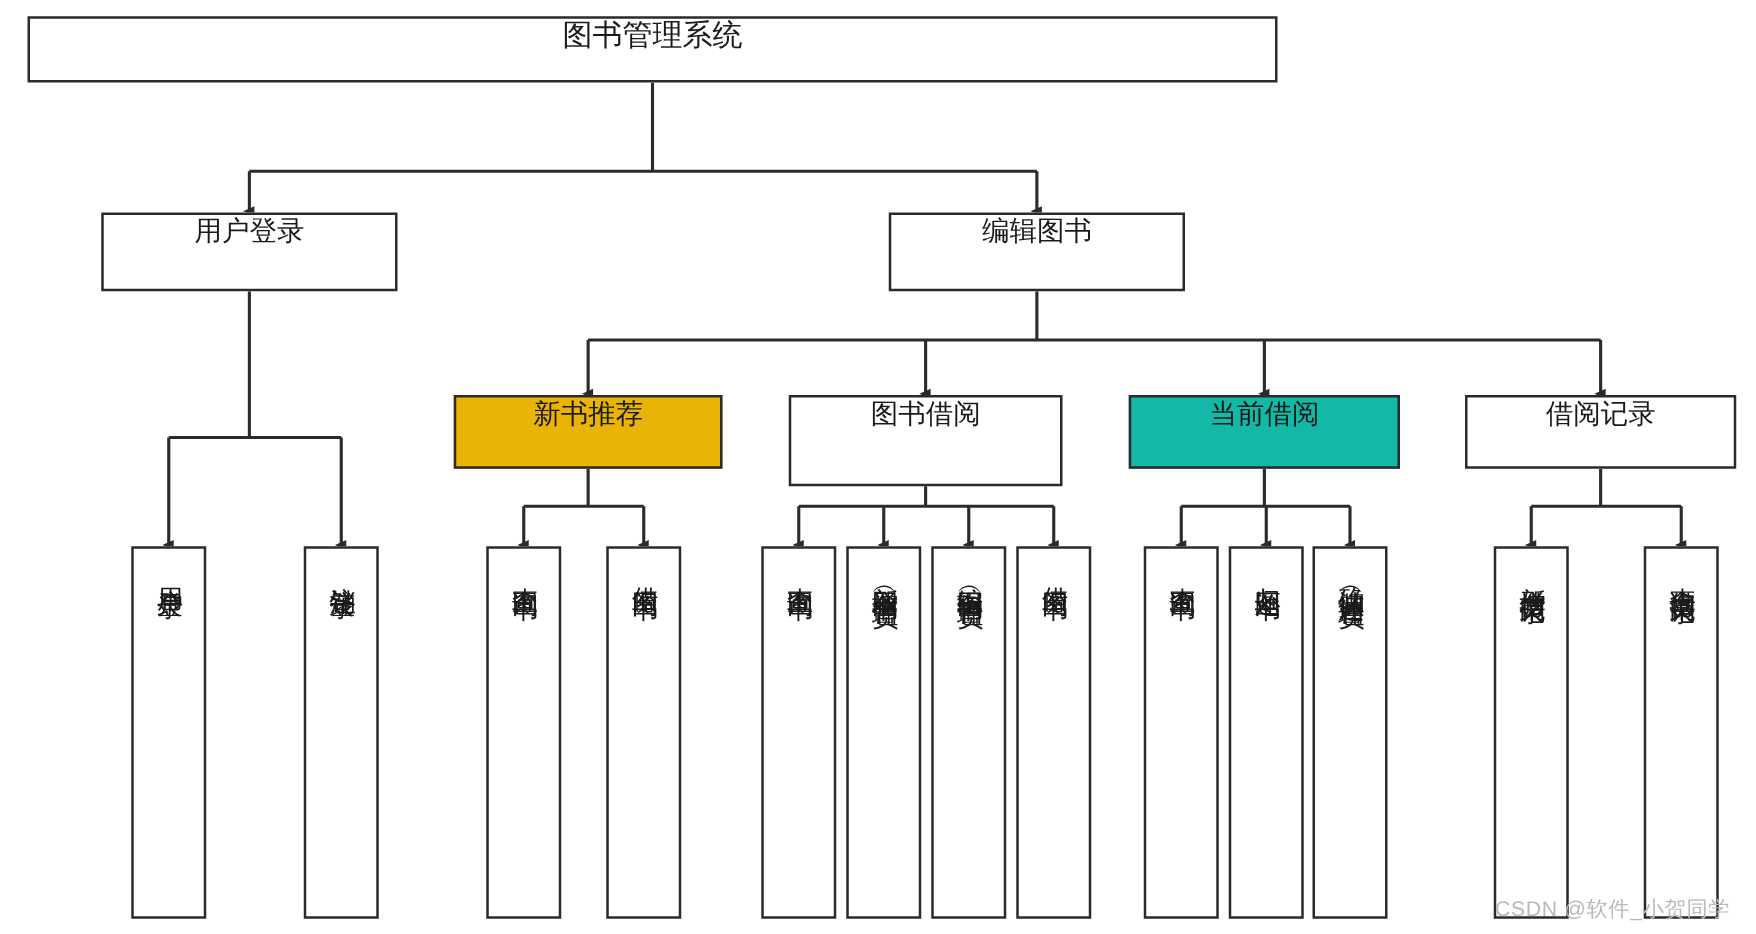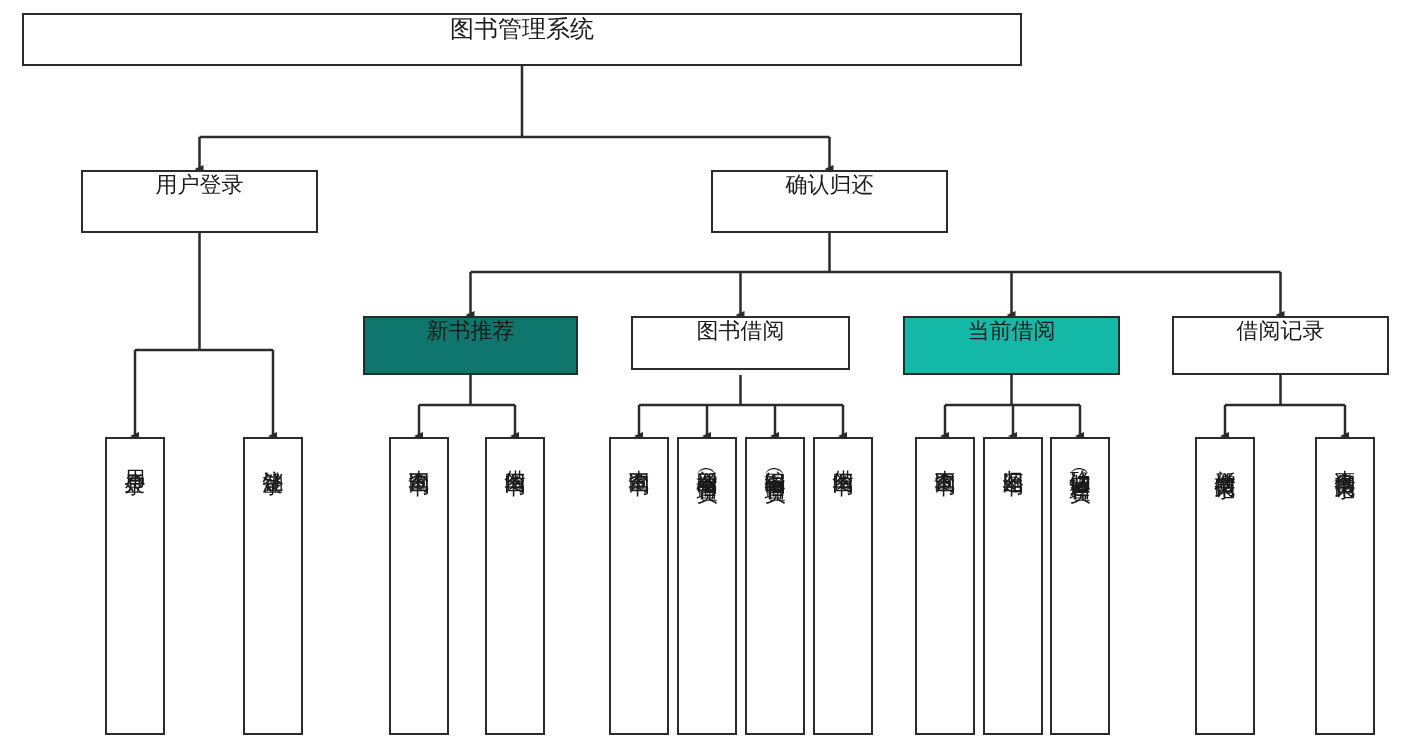--- a/index.html
+++ b/index.html
@@ -91,26 +91,26 @@
   </svg>
 
   <div id="node-layer">
       <div class="node horiz root" style="left: 22px; top: 13px; width: 1000px; height: 53px; border-color: rgb(43, 43, 43); background: rgb(255, 255, 255); color: rgb(26, 26, 26);">
         <span class="label">图书管理系统</span>
       </div>
       <div class="node horiz" style="left: 81px; top: 170px; width: 237px; height: 63px; border-color: rgb(43, 43, 43); background: rgb(255, 255, 255); color: rgb(26, 26, 26);">
         <span class="label">用户登录</span>
       </div>
       <div class="node horiz" style="left: 711px; top: 170px; width: 237px; height: 63px; border-color: rgb(43, 43, 43); background: rgb(255, 255, 255); color: rgb(26, 26, 26);">
-        <span class="label">确认归还</span>
+        <span class="label">编辑图书</span>
       </div>
-      <div class="node horiz" style="left: 363px; top: 316px; width: 215px; height: 59px; border-color: rgb(43, 43, 43); background: #0f766e; color: rgb(26, 26, 26);">
+      <div class="node horiz" style="left: 363px; top: 316px; width: 215px; height: 59px; border-color: rgb(43, 43, 43); background: #eab308; color: rgb(26, 26, 26);">
         <span class="label">新书推荐</span>
       </div>
-      <div class="node horiz" style="left: 631px; top: 316px; width: 219px; height: 54px; border-color: rgb(43, 43, 43); background: rgb(255, 255, 255); color: rgb(26, 26, 26);">
+      <div class="node horiz" style="left: 631px; top: 316px; width: 219px; height: 73px; border-color: rgb(43, 43, 43); background: rgb(255, 255, 255); color: rgb(26, 26, 26);">
         <span class="label">图书借阅</span>
       </div>
       <div class="node horiz" style="left: 903px; top: 316px; width: 217px; height: 59px; border-color: rgb(43, 43, 43); background: #14b8a6; color: rgb(26, 26, 26);">
         <span class="label">当前借阅</span>
       </div>
       <div class="node horiz" style="left: 1172px; top: 316px; width: 217px; height: 59px; border-color: rgb(43, 43, 43); background: rgb(255, 255, 255); color: rgb(26, 26, 26);">
         <span class="label">借阅记录</span>
       </div>
       <div class="node vert" style="left: 105px; top: 437px; width: 60px; height: 298px; border-color: rgb(43, 43, 43); background: rgb(255, 255, 255); color: rgb(26, 26, 26);">
         <span class="label">用户登录</span>
@@ -146,13 +146,14 @@
         <span class="label">确认归还（管理员）</span>
       </div>
       <div class="node vert" style="left: 1195px; top: 437px; width: 60px; height: 298px; border-color: rgb(43, 43, 43); background: rgb(255, 255, 255); color: rgb(26, 26, 26);">
         <span class="label">新增借阅记录</span>
       </div>
       <div class="node vert" style="left: 1315px; top: 437px; width: 60px; height: 298px; border-color: rgb(43, 43, 43); background: rgb(255, 255, 255); color: rgb(26, 26, 26);">
         <span class="label">查询借阅记录</span>
       </div>
     </div>
 
+  <div id="watermark" style="left: 1196px; top: 716px; color: rgb(185, 185, 185);">CSDN @软件_小贺同学</div>
 </div>
 
 </body></html>

